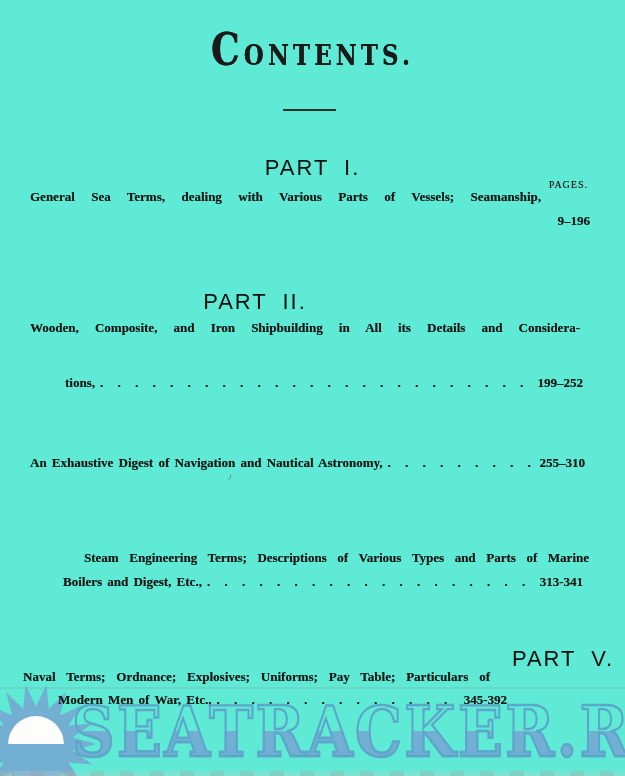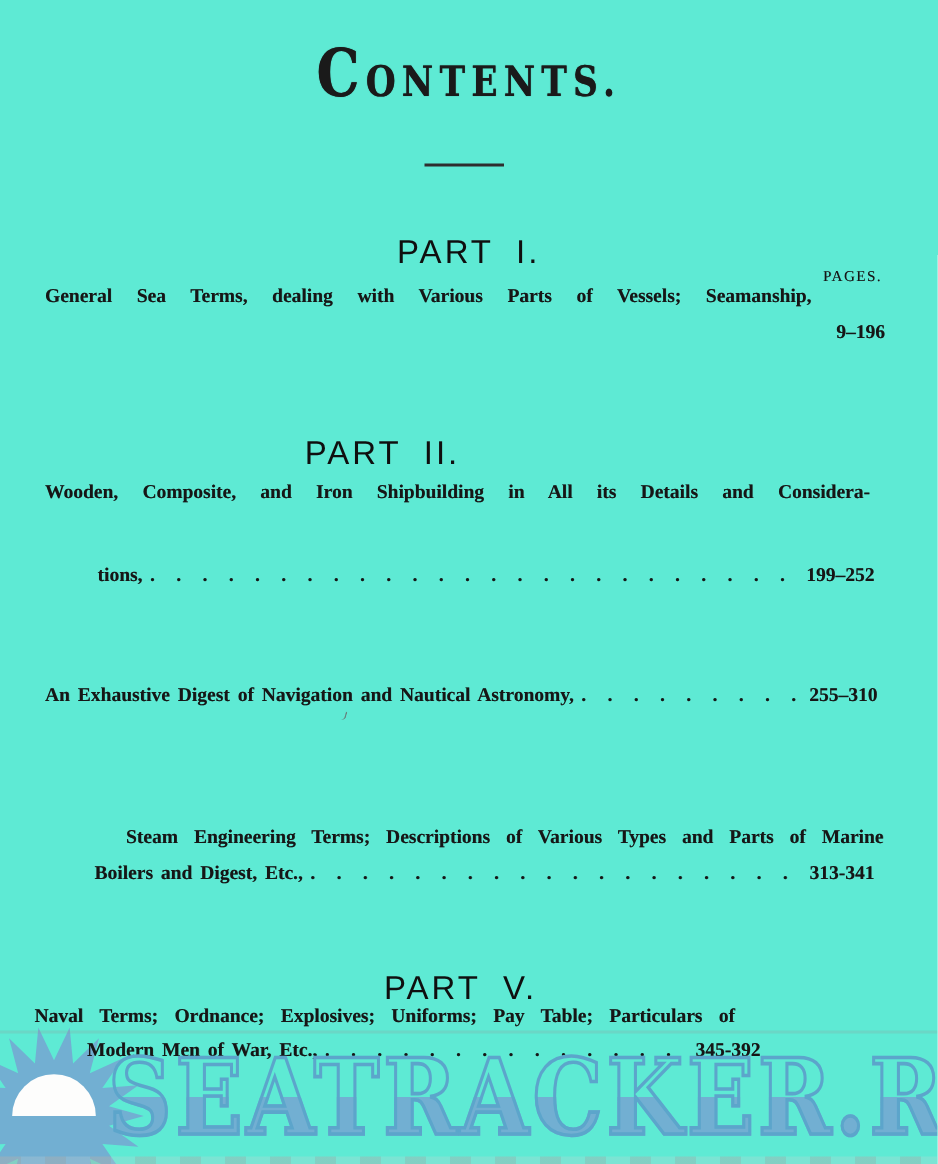--- a/index.html
+++ b/index.html
@@ -109,21 +109,21 @@
     </div>
     <div class="artifact"></div>
 
     <div class="jline bodytext" style="top:550px; left:44px; width:505px;margin-left:40px;">Steam Engineering Terms; Descriptions of Various Types and Parts of Marine</div>
     <div class="row bodytext" style="top:574px; left:63px; width:520px;">
       <span>Boilers and Digest, Etc.,</span>
       <span class="leader"></span>
       <span class="pg">313-341</span>
     </div>
 
-    <div class="part-heading" style="top:646px; left:0; width:614px;">PART V.</div>
+    <div class="part-heading" style="top:646px; left:0; width:614px;text-align:right;">PART V.</div>
     <div class="jline bodytext" style="top:669px; left:23px; width:467px;">Naval Terms; Ordnance; Explosives; Uniforms; Pay Table; Particulars of</div>
     <div class="row bodytext" style="top:692px; left:58px; width:449px;">
       <span>Modern Men of War, Etc.,</span>
       <span class="leader"></span>
       <span class="pg">345-392</span>
     </div>
 
     <div class="scan-line"></div>
   </div>
 

